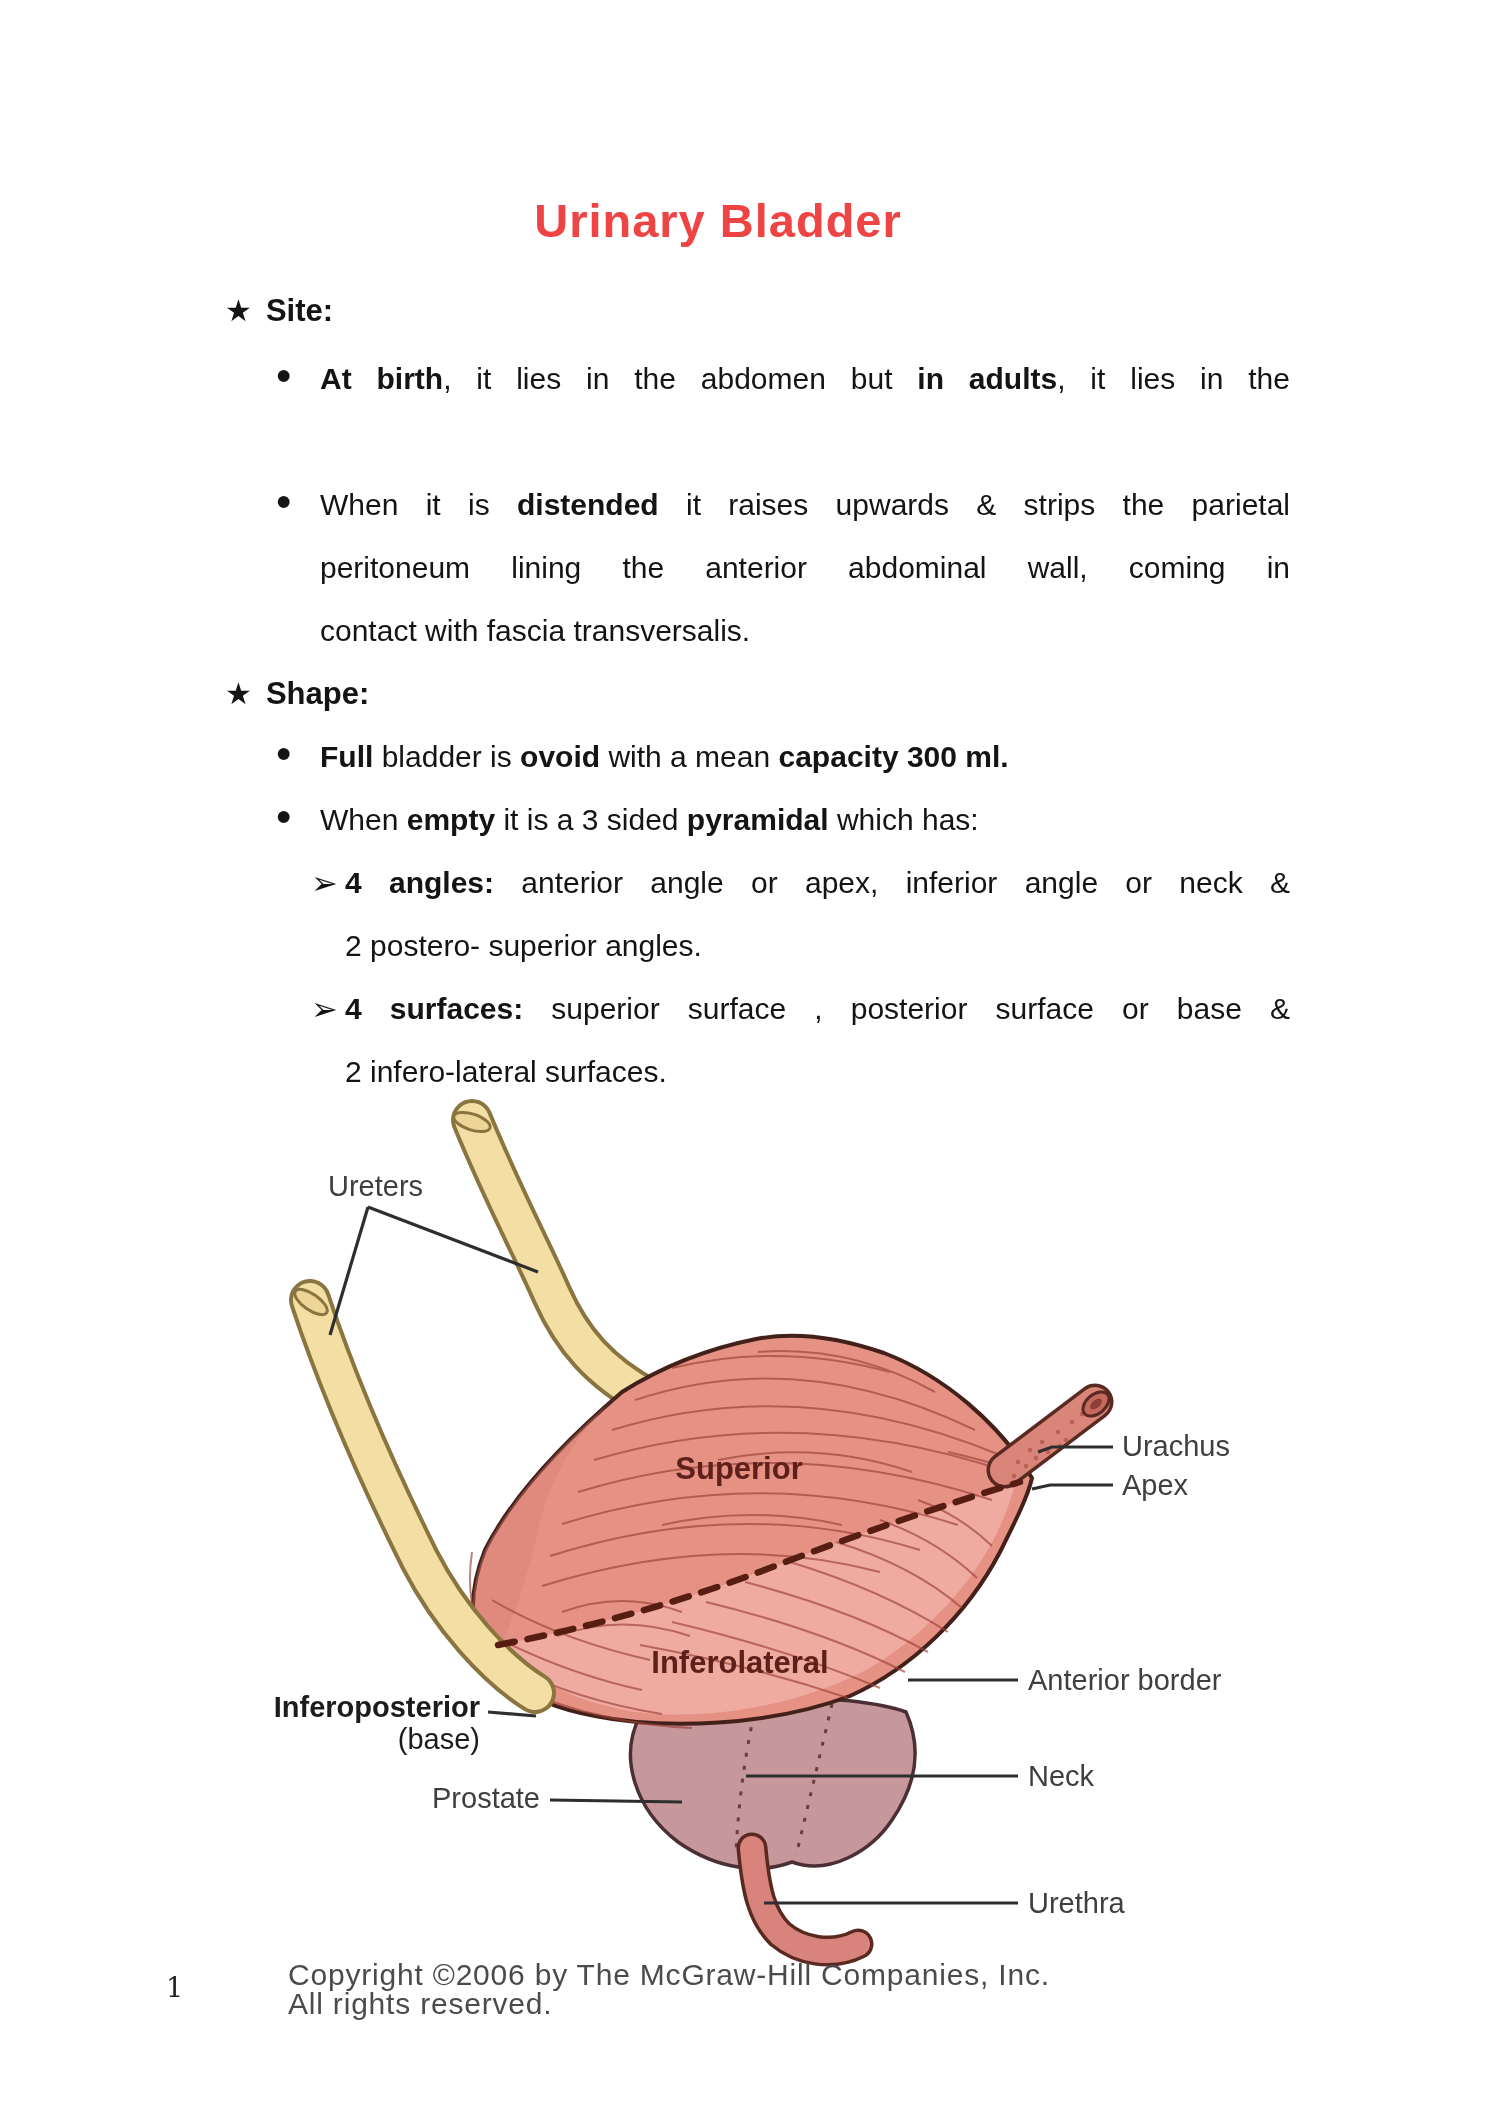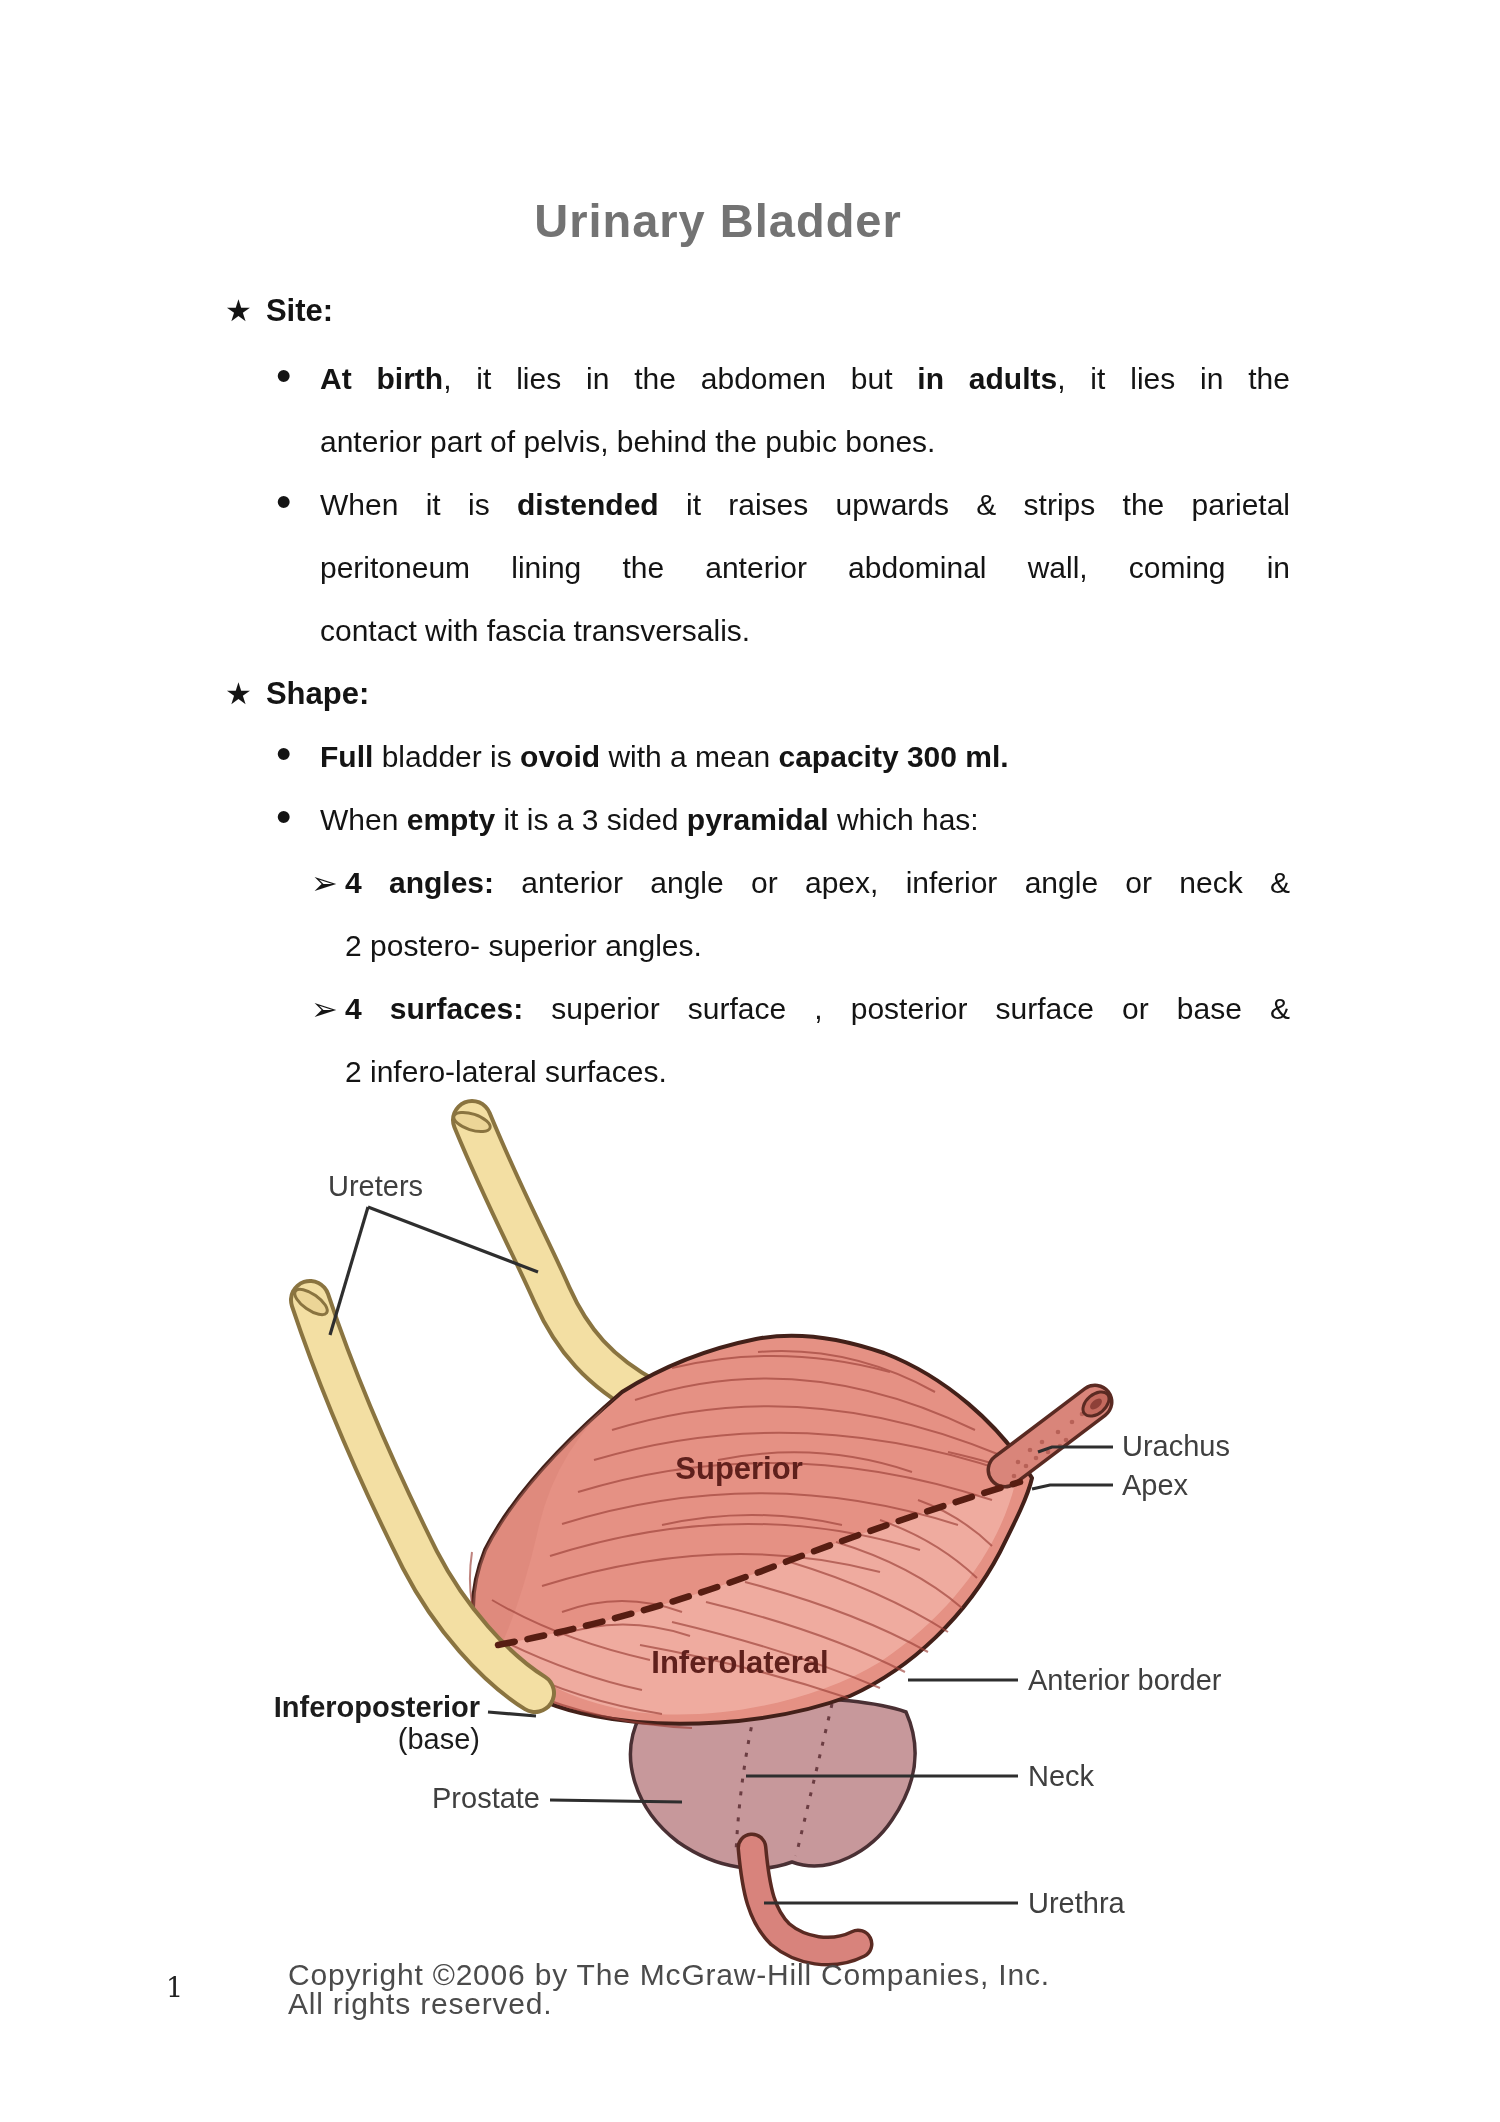--- a/index.html
+++ b/index.html
@@ -4,21 +4,21 @@
 <style>
   html,body{margin:0;padding:0;}
   body{
     width:1500px;height:2122px;background:#ffffff;position:relative;
     font-family:"Liberation Sans", sans-serif;color:#141414;
     -webkit-font-smoothing:antialiased;
   }
   .page{position:absolute;inset:0;overflow:hidden;}
   .title{
     position:absolute;left:0;top:193px;width:1436px;text-align:center;
-    font-size:47px;font-weight:bold;letter-spacing:1px;color:#737373;
+    font-size:47px;font-weight:bold;letter-spacing:1px;color:#ef4444;
   }
   .tline{position:absolute;font-size:30px;line-height:44px;white-space:normal;}
   .heading{left:225px;font-size:31px;font-weight:bold;text-align:center;}
   .heading .star{display:inline-block;margin-right:14px;font-weight:normal;font-size:30px;}
   .lb{left:320px;width:970px;}
   .la{left:345px;width:945px;}
   .jl{text-align:justify;text-align-last:justify;}
   .b{font-weight:bold;margin-top:29px;}
   .marker{position:absolute;font-size:30px;line-height:44px;}
   .mk-bullet{left:276px;font-size:44px;line-height:42px;}
@@ -44,23 +44,20 @@
 
   <div class="title">Urinary Bladder</div>
 
   <div class="tline heading" style="top:289px">
     <span class="star">★</span><span>Site:</span>
   </div>
 
   <span class="marker mk-bullet" style="top:355px">•</span>
   <div class="tline lb jl" style="top:357px">
     <span class="b">At birth</span><span>, it lies in the abdomen but </span><span class="b">in adults</span><span>, it lies in the</span>
-  </div>
-  <div class="tline lb" style="top:420px">
-    <span>anterior part of pelvis, behind the pubic bones.</span>
   </div>
 
   <span class="marker mk-bullet" style="top:481px">•</span>
   <div class="tline lb jl" style="top:546px">
     <span>peritoneum lining the anterior abdominal wall, coming in</span>
   </div>
   <div class="tline lb jl" style="top:483px">
     <span>When it is </span><span class="b">distended</span><span> it raises upwards &amp; strips the parietal</span>
   </div>
   <div class="tline lb" style="top:609px">

